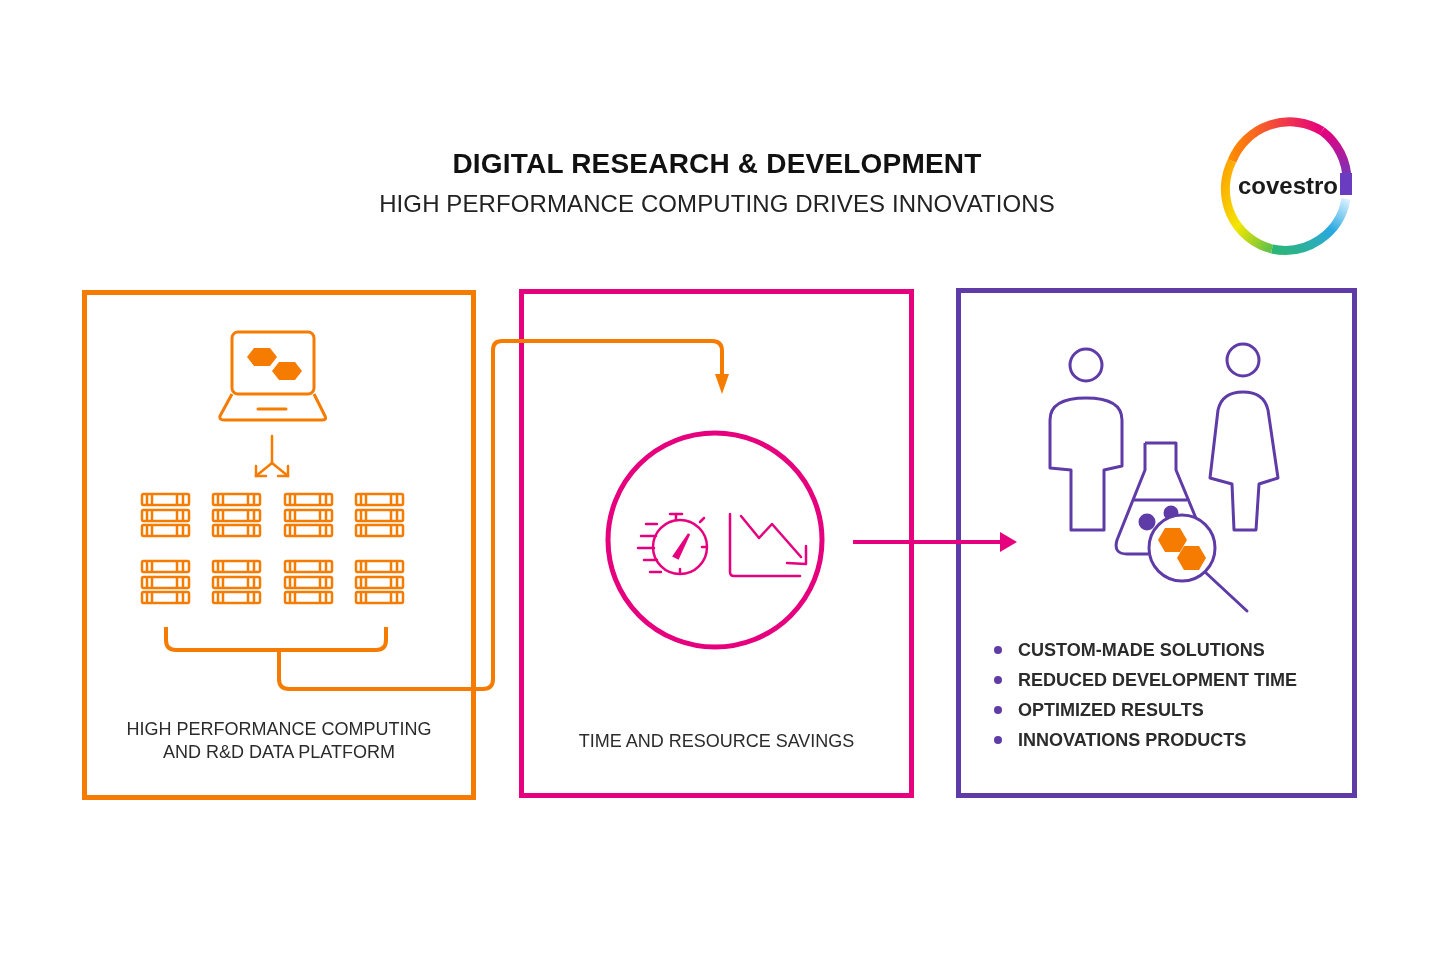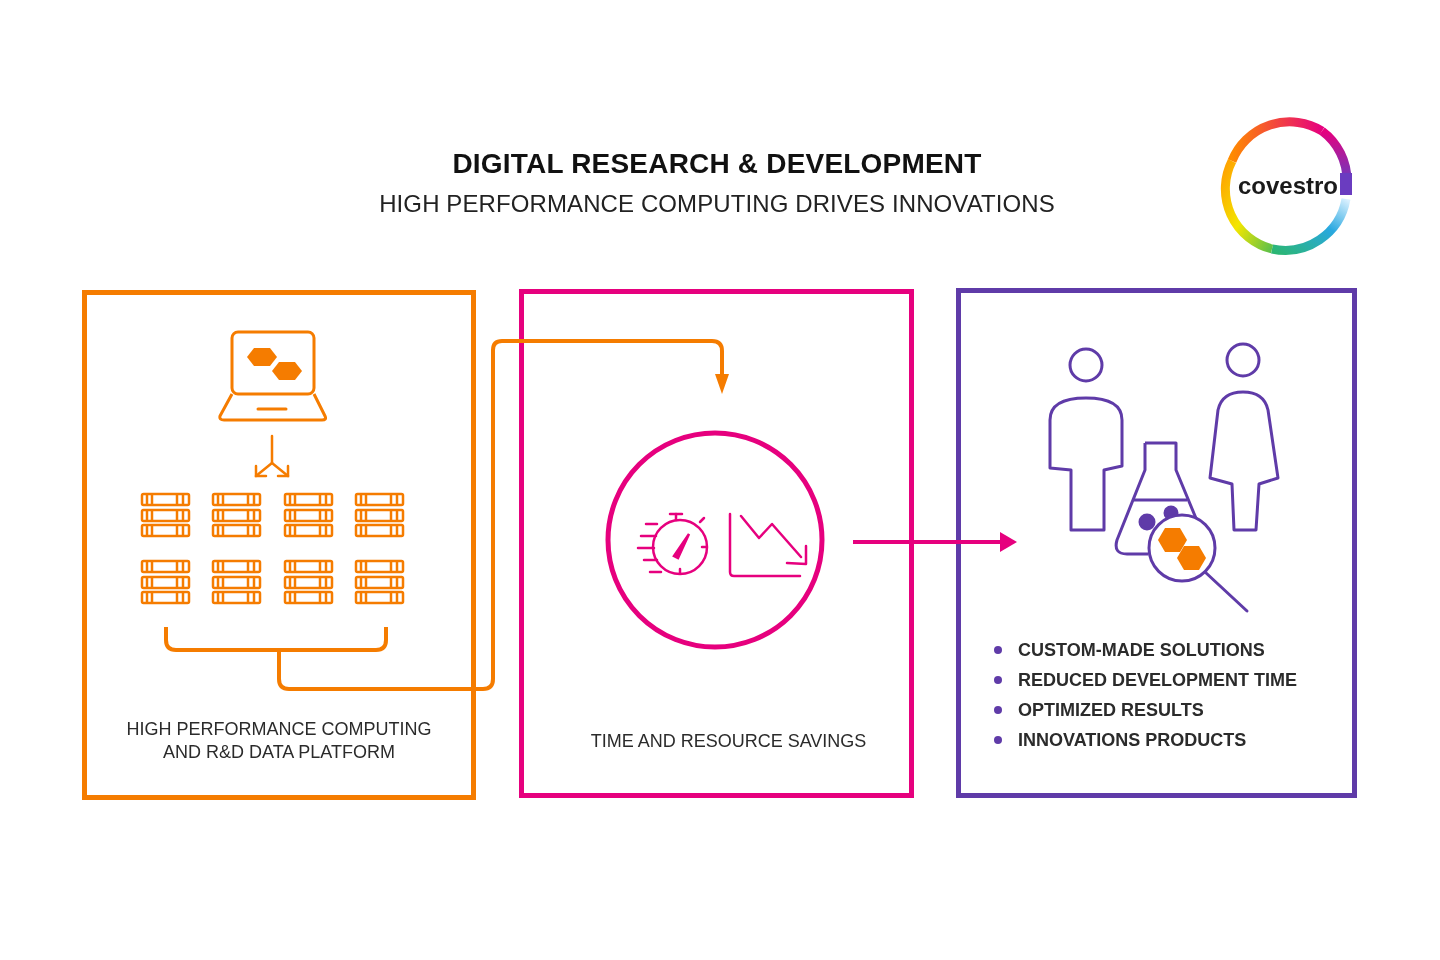--- a/index.html
+++ b/index.html
@@ -6,21 +6,21 @@
   body { width:1440px; height:960px; position:relative; overflow:hidden; font-family:"Liberation Sans", sans-serif; color:#1a1a1a; }
   .title { position:absolute; left:0; width:1434px; top:148px; text-align:center; font-weight:bold; font-size:28px; letter-spacing:0.2px; color:#111; }
   .subtitle { position:absolute; left:0; width:1434px; top:190px; text-align:center; font-size:24px; color:#222; letter-spacing:0.1px; }
   .logo { position:absolute; left:1212px; top:115px; width:146px; height:144px;text-align:center; }
   .box { position:absolute; box-sizing:border-box; border-width:5px; border-style:solid; background:transparent; }
   .box-orange { left:82px; top:290px; width:394px; height:510px; border-color:#f57c00; }
   .box-pink { left:519px; top:289px; width:395px; height:509px; border-color:#e6007e; }
   .box-purple { left:956px; top:288px; width:401px; height:510px; border-color:#5f3ba8; }
   .caption { position:absolute; text-align:center; font-size:18px; color:#2b2b2b; line-height:23px; }
   .cap1 { left:86px; width:386px; top:718px; }
-  .cap2 { left:535px; width:387px; top:730px; }
+  .cap2 { left:523px; width:387px; top:730px; }
   .bullets { position:absolute; left:985px; top:628px; margin:7px; padding:0; list-style:none;font-weight:bold; }
   .bullets li { font-size:18px; color:#2b2b2b; height:30px; line-height:24px; display:flex; align-items:center; }
   .bullets .dot { width:8px; height:8px; border-radius:50%; background:#5f3ba8; margin-right:16px; margin-left:2px; }
   svg.overlay { position:absolute; left:0; top:0; }
 </style>
 </head>
 <body>
 
 <div class="title">DIGITAL RESEARCH &amp; DEVELOPMENT</div>
 <div class="subtitle">HIGH PERFORMANCE COMPUTING DRIVES INNOVATIONS</div>

